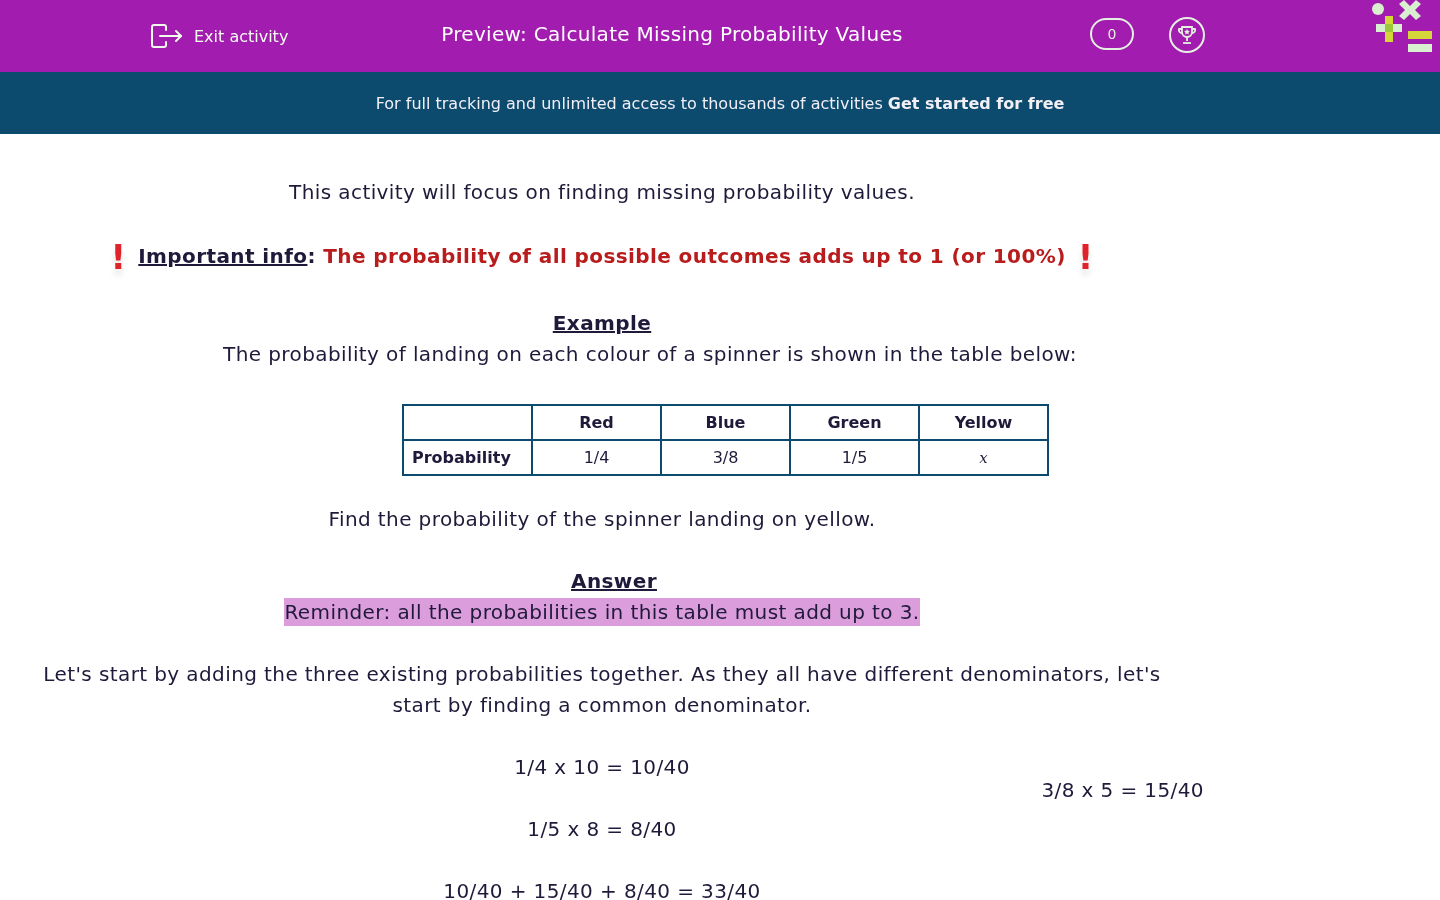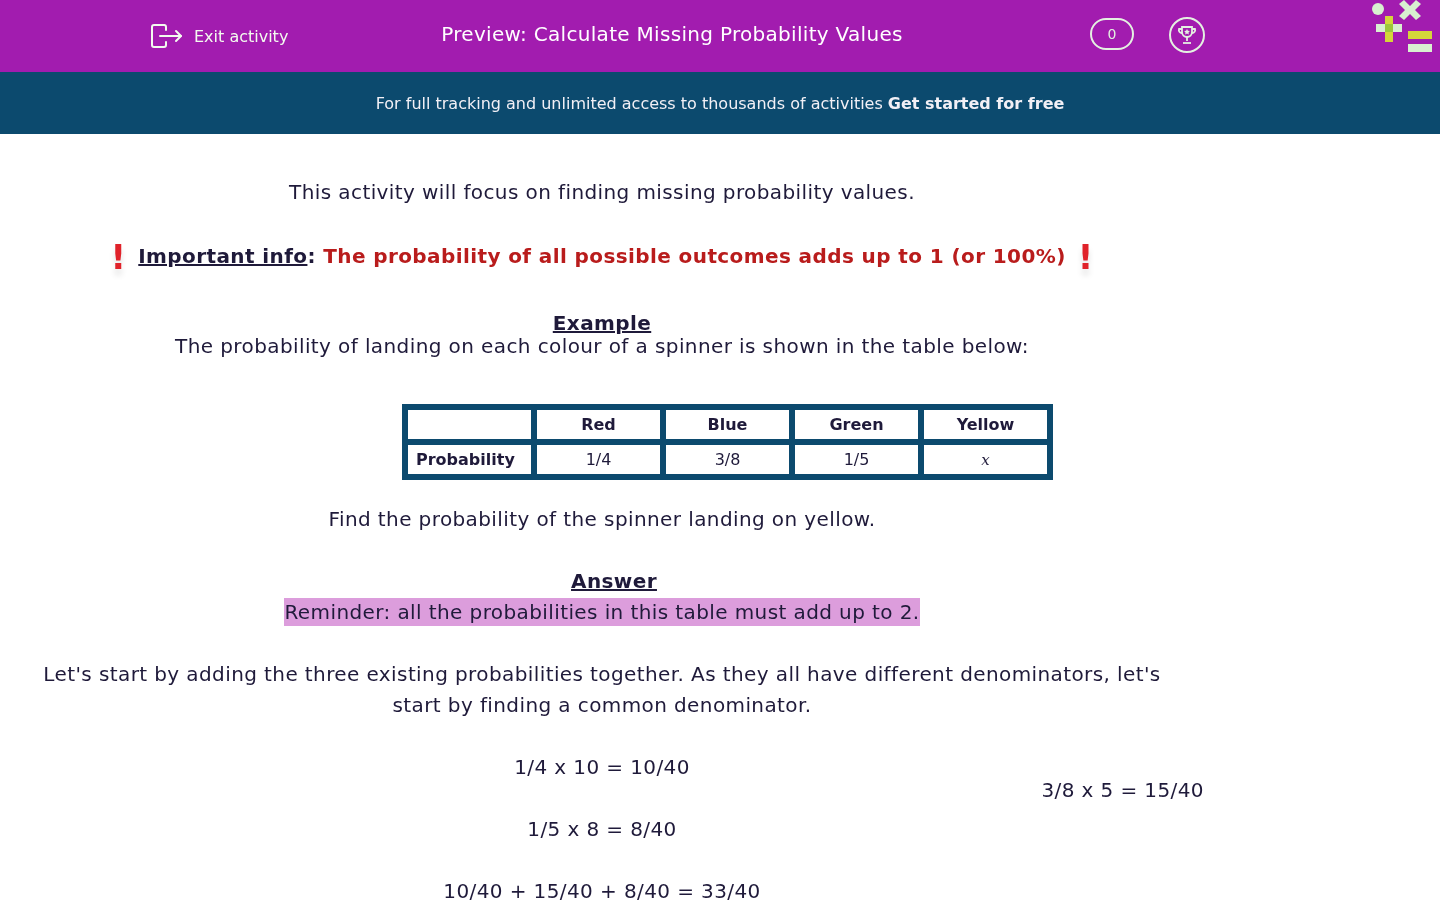--- a/index.html
+++ b/index.html
@@ -15,21 +15,21 @@
     .banner b { margin-left:5px; font-weight:bold; cursor:pointer; }
     .content { position:absolute; left:0; top:134px; width:1440px; }
     .line { position:absolute; left:0; width:1204px; text-align:center; font-size:20px; letter-spacing:0.4px; color:#1f1a3a; }
     .important { font-weight:bold; }
     .important .lbl { text-decoration:underline; }
     .important .red { color:#b91c1c; }
     .excl { display:inline-block; color:#e0222a; font-weight:bold; font-size:34px; vertical-align:middle; margin:0 12px; text-shadow:0 6px 6px rgba(0,0,0,0.12); line-height:1; }
     .heading { font-weight:bold; text-decoration:underline; }
     .highlight { background:#dc9ddc; padding:2px 0; }
     table.prob { position:absolute; left:402px; top:270px; border-collapse:collapse; font-size:16px; }
-    table.prob td { border:6px solid #0c4a6e; width:129px; height:35px; text-align:center; padding:0; box-sizing:border-box; }
+    table.prob td { border:2px solid #0c4a6e; width:129px; height:35px; text-align:center; padding:0; box-sizing:border-box; }
     table.prob td.hd { font-weight:bold; }
     table.prob td.rowlbl { text-align:left; padding-left:8px; font-weight:bold; }
     table.prob td.var { font-family:"DejaVu Serif", serif; font-style:italic; font-size:15px; }
   </style>
 </head>
 <body>
 
 <div class="topbar">
   <div class="exit">
     <svg viewBox="0 0 34 28" fill="none" stroke="#f3fbef" stroke-width="2" stroke-linecap="round" stroke-linejoin="round">
@@ -69,21 +69,21 @@
 </div>
 
 <div class="content">
   <div class="line" style="top:46px;">This activity will focus on finding missing probability values.</div>
 
   <div class="line important" style="top:106px;">
     <span class="excl">!</span><span class="lbl">Important info</span><span>:</span> <span class="red">The probability of all possible outcomes adds up to 1 (or 100%)</span><span class="excl">!</span>
   </div>
 
   <div class="line heading" style="top:177px;">Example</div>
-  <div class="line" style="top:200px;">The probability of landing on each colour of a spinner is shown in the table below:</div>
+  <div class="line" style="top:208px;margin-left:48px;">The probability of landing on each colour of a spinner is shown in the table below:</div>
 
   <table class="prob">
     <tbody>
         <tr>
       <td class="hd"></td>
       <td class="hd">Red</td>
       <td class="hd">Blue</td>
       <td class="hd">Green</td>
       <td class="hd">Yellow</td>
     </tr>
@@ -94,21 +94,21 @@
       <td>1/5</td>
       <td class="var">x</td>
     </tr>
   </tbody>
     </table>
 
   <div class="line" style="top:373px;">Find the probability of the spinner landing on yellow.</div>
 
   <div class="line heading" style="top:435px;margin-left:12px;">Answer</div>
   <div class="line" style="top:466px;">
-    <span class="highlight">Reminder: all the probabilities in this table must add up to 2.</span>
+    <span class="highlight">Reminder: all the probabilities in this table must add up to 3.</span>
   </div>
 
   <div class="line" style="top:528px;">Let's start by adding the three existing probabilities together. As they all have different denominators, let's</div>
   <div class="line" style="top:559px;">start by finding a common denominator.</div>
 
   <div class="line" style="top:621px;">1/4 x 10 = 10/40</div>
   <div class="line" style="top:644px;text-align:right;">3/8 x 5 = 15/40</div>
   <div class="line" style="top:683px;">1/5 x 8 = 8/40</div>
 
   <div class="line" style="top:745px;">10/40 + 15/40 + 8/40 = 33/40</div>

